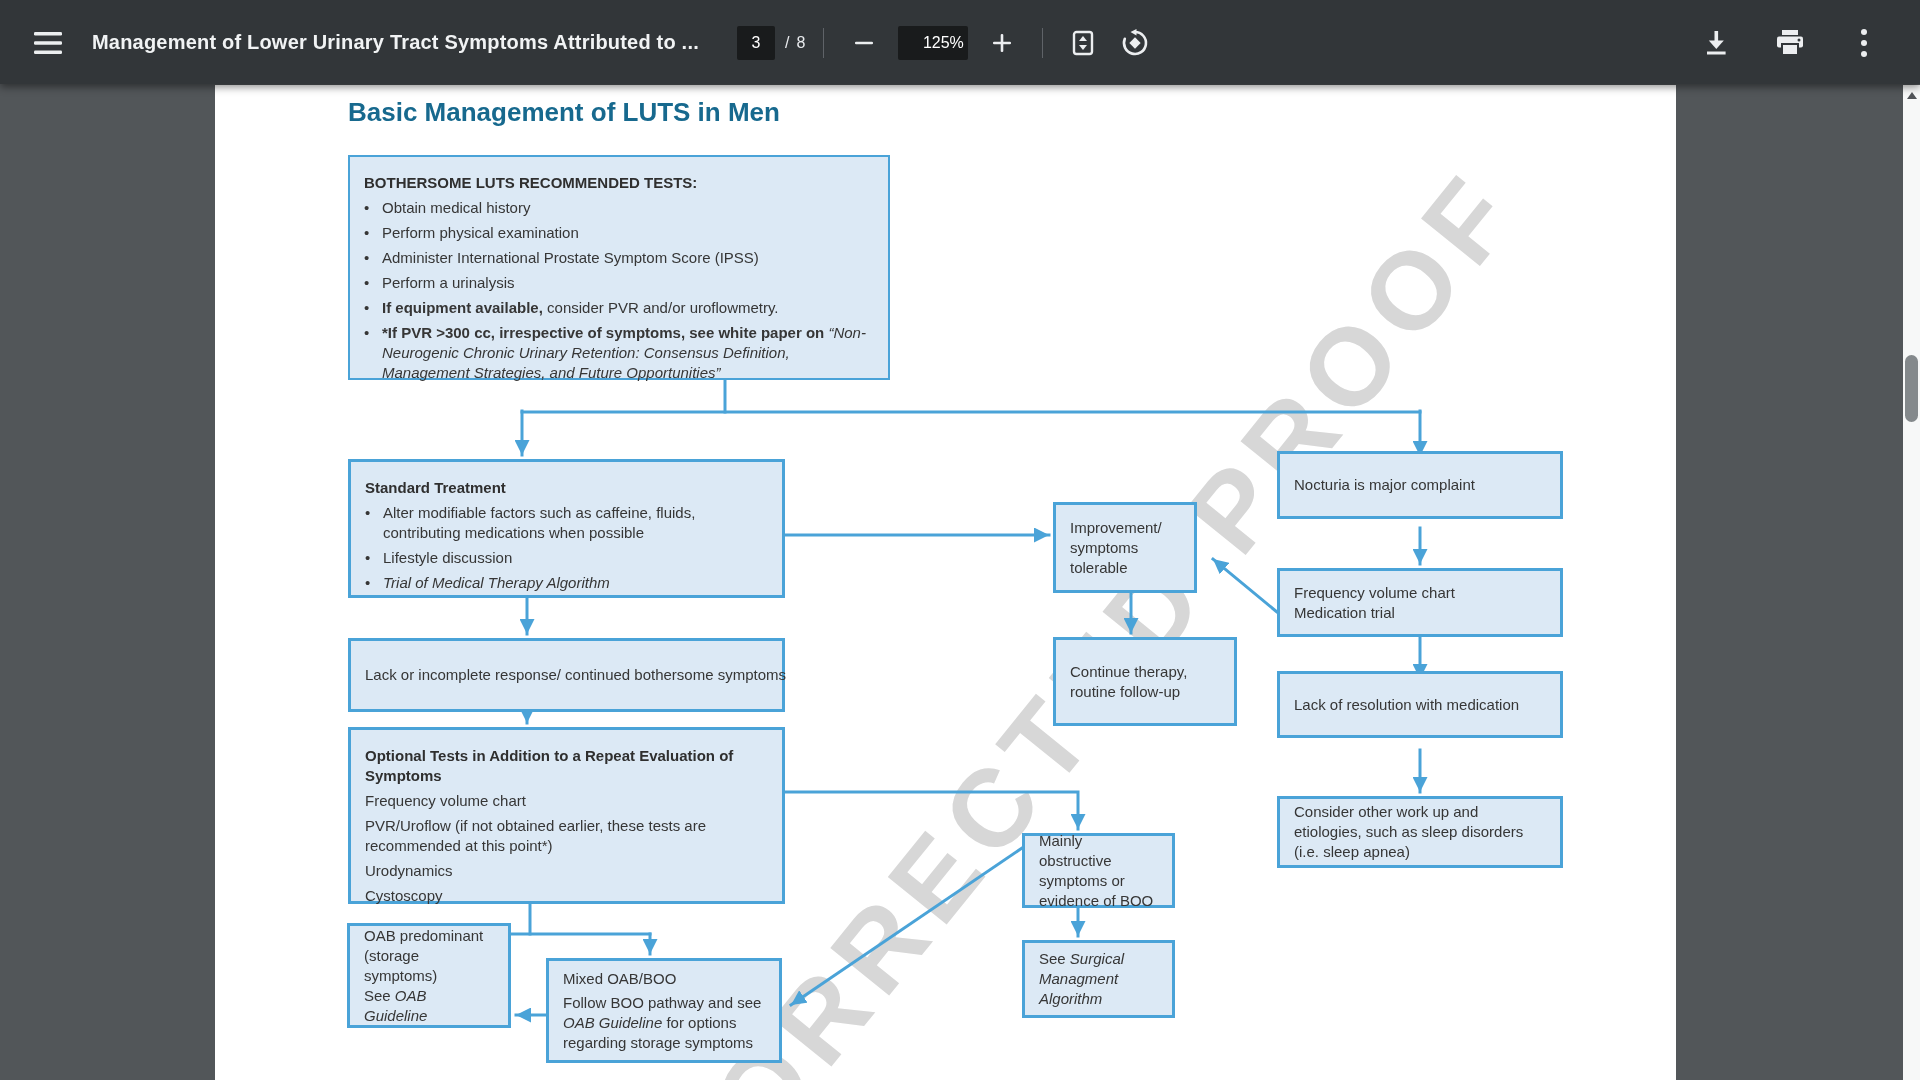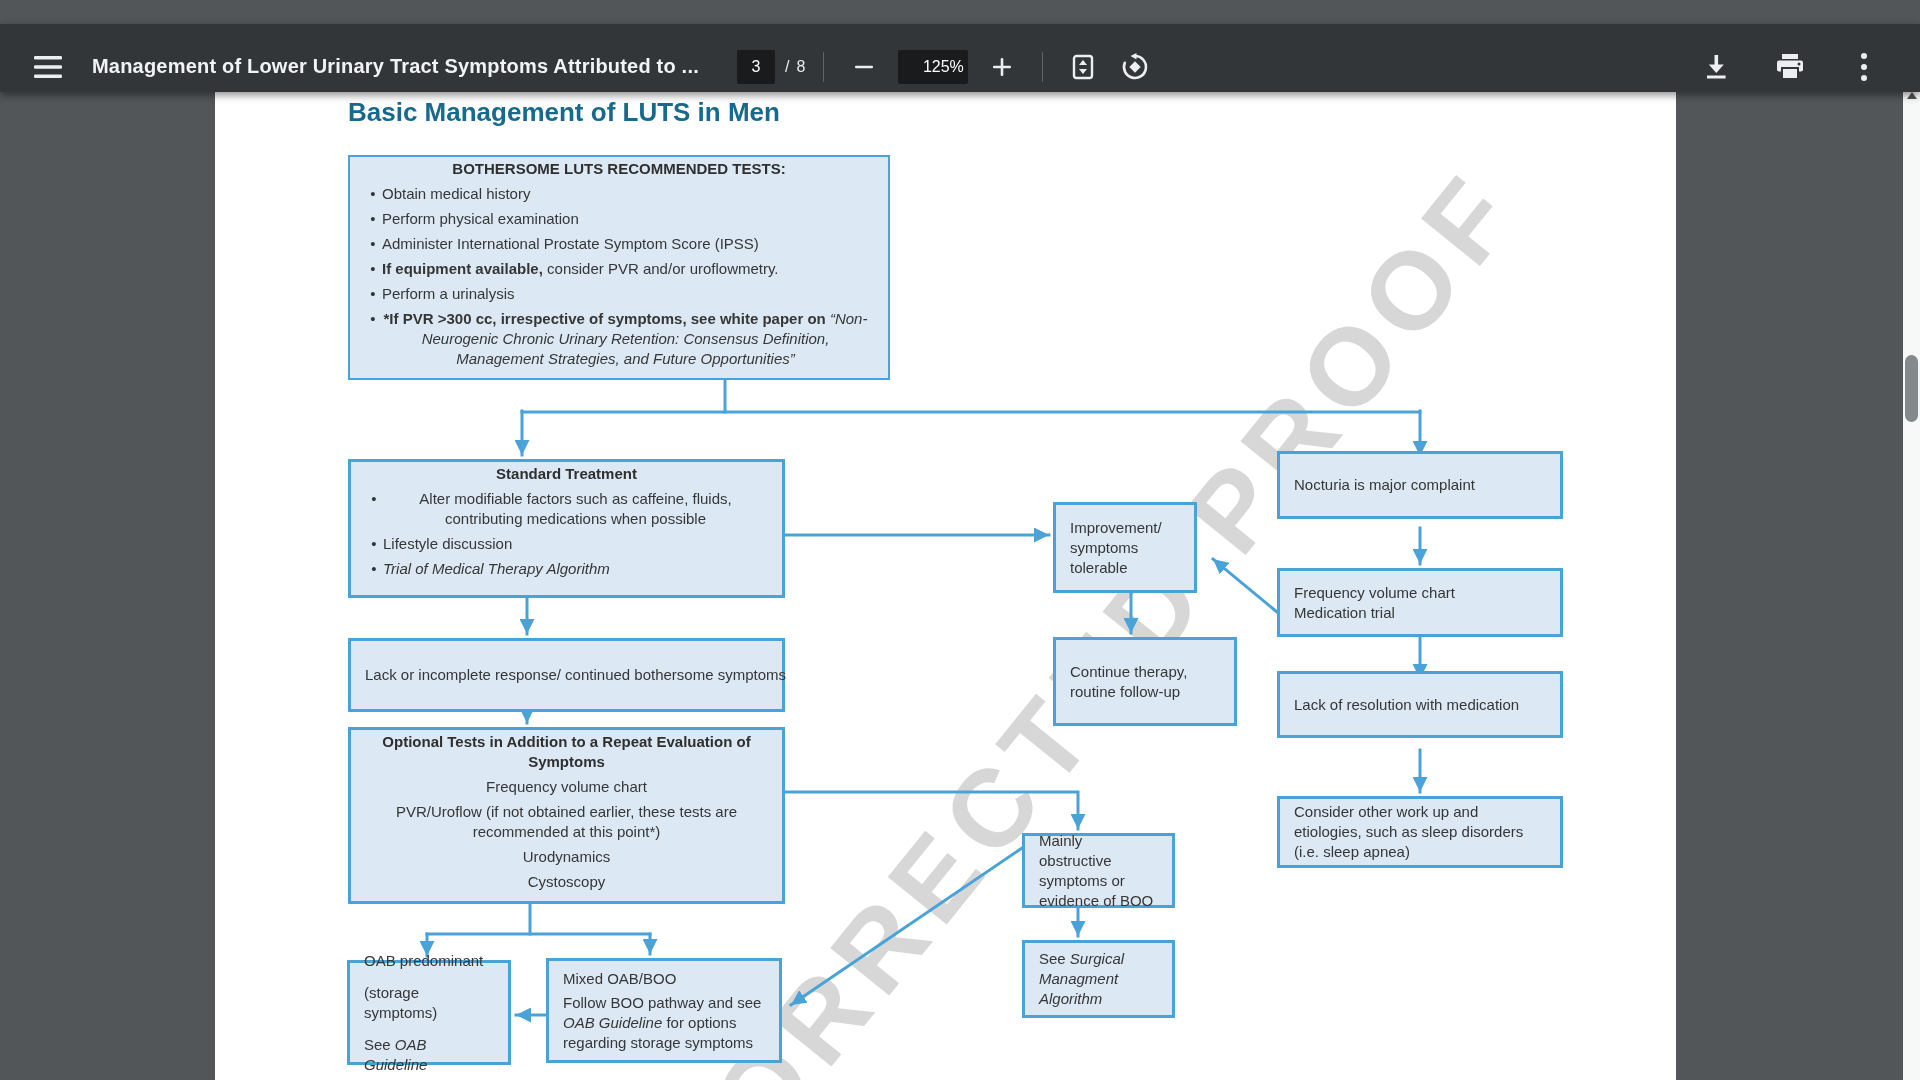--- a/index.html
+++ b/index.html
@@ -1,21 +1,21 @@
 <!DOCTYPE html>
 <html><head>
 <meta charset="utf-8">
 <style>
   * { margin:0; padding:0; box-sizing:border-box; }
   html,body { width:1920px; height:1080px; overflow:hidden; background:#525659; font-family:"Liberation Sans","DejaVu Sans",sans-serif; }
   #viewport { position:relative; width:1920px; height:1080px; overflow:hidden; background:#525659; }
 
   
-  #toolbar { position:absolute; left:0; top:0; width:1920px; height:68px; background:#323639; z-index:20;
-             box-shadow:0 3px 8px rgba(0,0,0,.45);margin-top:24px; }
+  #toolbar { position:absolute; left:0; top:0; width:1920px; height:84px; background:#323639; z-index:20;
+             box-shadow:0 3px 8px rgba(0,0,0,.45); }
   .tb-left { position:absolute; left:26px; top:0; height:85px; display:flex; align-items:center; gap:22px; }
   .icon-btn { display:flex; align-items:center; justify-content:center; width:44px; height:44px; border-radius:50%; cursor:pointer; }
   .tb-title { color:#f1f3f4; font-size:20px; font-weight:700; letter-spacing:.2px; white-space:nowrap; }
   .tb-center { position:absolute; left:737px; top:0; height:85px; display:flex; align-items:center; color:#f1f3f4; }
   .page-box { width:38px; height:34px; background:#191b1c; border-radius:2px; color:#fff; font-size:16px;
               display:flex; align-items:center; justify-content:center; }
   .page-sep { font-size:16px; color:#e8eaed; margin:0 7px 0 10px; }
   .page-total { font-size:16px; color:#e8eaed; }
   .v-sep { width:1px; height:30px; background:#5f6368; margin:0 18px; }
   .zoom-box { width:70px; height:34px; background:#191b1c; border-radius:2px; color:#fff; font-size:16px;
@@ -31,35 +31,35 @@
 
   
   #page { position:absolute; left:215px; top:85px; width:1461px; height:995px; background:#ffffff; overflow:hidden; z-index:5; }
 
   #watermark { position:absolute; left:463px; top:1110px; transform:translateY(-50%) rotate(-51deg); transform-origin:left center;
                font-size:110px; font-weight:700; letter-spacing:12px; color:#d7d7d7; white-space:nowrap; z-index:1; }
 
   #doc-heading { position:absolute; left:133px; top:12px; font-size:26px; font-weight:700; color:#17698e; z-index:3; }
 
   .fbox { position:absolute; background:#dce9f5; border:3px solid #4aa3d8; color:#363636; font-size:15px; line-height:20px; z-index:3; }
-  .fbox.pad { padding:2px 14px;text-align:center; }
+  .fbox.pad { padding:16px 14px; }
   .fbox.center { display:flex; flex-direction:column; justify-content:center; padding:6px 14px; }
   .fbox .bt { font-weight:700; color:#2f2f2f; }
   .bullet { display:flex; margin-top:5px; }
   .bullet:before { content:"\2022"; width:18px; flex:0 0 18px; }
   .entry { margin-top:5px; }
   .it { font-style:italic; }
   .b { font-weight:700; }
 
   
   #box-bothersome   { left:133px; top:70px;  width:542px; height:225px; border-width:2px; }
   #box-standard     { left:133px; top:374px; width:437px; height:139px; }
   #box-lackresp     { left:133px; top:553px; width:437px; height:74px;  white-space:nowrap; }
   #box-optional     { left:133px; top:642px; width:437px; height:177px; }
-  #box-oab          { left:132px; top:875px; width:164px; height:105px;gap:12px; }
+  #box-oab          { left:132px; top:838px; width:164px; height:105px; }
   #box-mixed        { left:331px; top:873px; width:236px; height:105px; }
   #box-improvement  { left:838px; top:417px; width:144px; height:91px;  }
   #box-continue     { left:838px; top:552px; width:184px; height:89px;  }
   #box-obstructive  { left:807px; top:748px; width:153px; height:75px;  }
   #box-surgical     { left:807px; top:855px; width:153px; height:78px;  }
   #box-nocturia     { left:1062px; top:366px; width:286px; height:68px; }
   #box-freqmed      { left:1062px; top:483px; width:286px; height:69px; }
   #box-lackres2     { left:1062px; top:586px; width:286px; height:67px; }
   #box-consider     { left:1062px; top:711px; width:286px; height:72px; }
 
@@ -183,24 +183,24 @@
       <div class="bullet">
           <span>Obtain medical history</span>
         </div>
       <div class="bullet">
           <span>Perform physical examination</span>
         </div>
       <div class="bullet">
           <span>Administer International Prostate Symptom Score (IPSS)</span>
         </div>
       <div class="bullet">
+          <span>Perform a urinalysis</span>
+        </div>
+      <div class="bullet">
           <span><span class="b">If equipment available,</span><span> consider PVR and/or uroflowmetry.</span></span>
-        </div>
-      <div class="bullet">
-          <span>Perform a urinalysis</span>
         </div>
       <div class="bullet" style="max-width:505px;">
           <span><span class="b">*If PVR &gt;300 cc, irrespective of symptoms, see white paper on </span><span class="it">“Non-Neurogenic Chronic Urinary Retention: Consensus Definition, Management Strategies, and Future Opportunities”</span></span>
         </div>
     </div>
 
     <div class="fbox pad" id="box-standard">
       <div class="bt">Standard Treatment</div>
       <div class="bullet">
           <span>Alter modifiable factors such as caffeine, fluids, contributing medications when possible</span>

